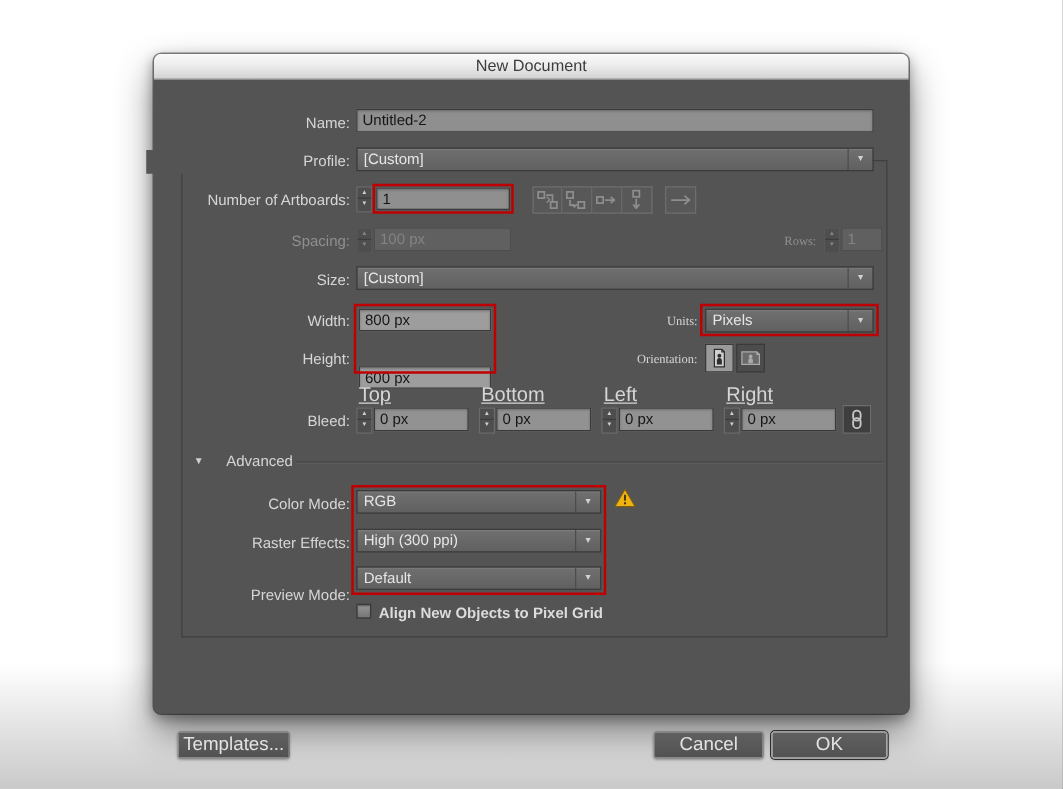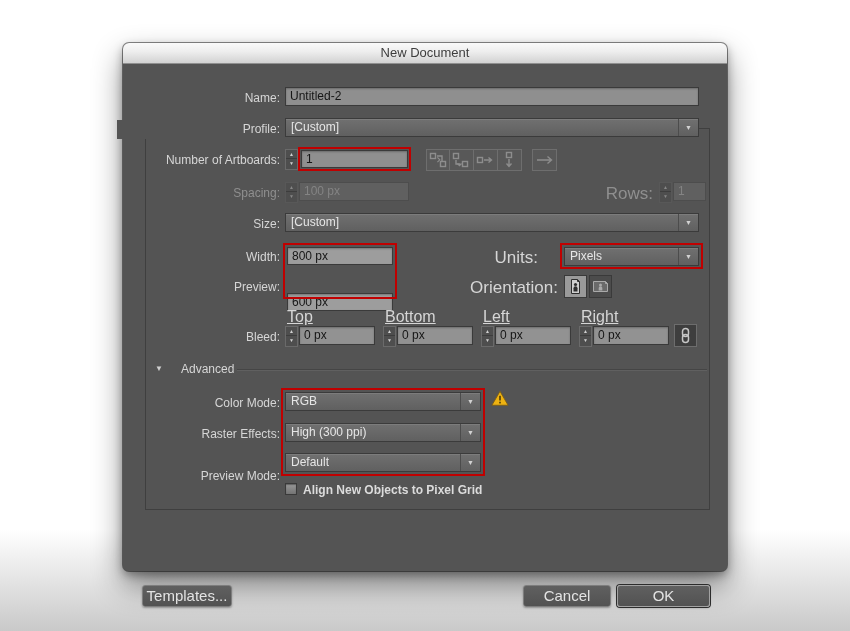--- a/index.html
+++ b/index.html
@@ -16,22 +16,22 @@
   }
   .titlebar {
     position:absolute; left:0; top:0; width:604px; height:21px;
     background:linear-gradient(180deg,#fafafa 0%,#ededed 45%,#d2d2d2 100%);
     border-bottom:1px solid #8f8f8f; border-radius:6px 6px 0 0;
     text-align:center; font-size:13px; line-height:20px; color:#3d3d3d;
   }
   .lbl { position:absolute; left:0; width:157px; text-align:right; font-size:12px;
          color:#d6d6d6; height:19px; line-height:19px; white-space:nowrap; }
   .lbl.dim { color:#8f8f8f; }
-  .lbl2 { position:absolute; width:90px; text-align:right; font-size:17px;
-          color:#d6d6d6; height:19px; line-height:19px; }
+  .lbl2 { position:absolute; width:90px; text-align:right; font-size:10px;
+          color:#d6d6d6; height:19px; line-height:19px;font-family:Liberation Serif, serif; }
   .field { position:absolute; height:19px; background:#929292; border:1px solid #3a3a3a;
            color:#161616; font-size:12px; line-height:17px; padding:0 4px;
            box-shadow:inset 0 1px 2px rgba(0,0,0,.25); overflow:hidden; white-space:nowrap; }
   .field.lt { background:#9d9d9d; }
   .field.off { background:#606060; color:#848484; border-color:#4d4d4d; box-shadow:none; }
   .drop { position:absolute; height:19px; background:linear-gradient(180deg,#707070,#606060);
           border:1px solid #3b3b3b; color:#e6e6e6; font-size:12px; line-height:17px;
           padding:0 22px 0 5px; box-shadow:inset 0 1px 0 rgba(255,255,255,.09);
           white-space:nowrap; overflow:hidden; }
   .drop .arr { position:absolute; right:0; top:0; width:20px; height:17px;
@@ -156,28 +156,28 @@
   <div class="field off" style="left:550px; top:139px; width:33px;">1</div>
 
   <div class="lbl" style="top:172px;">Size:</div>
   <div class="drop" style="left:162px; top:170px; width:414px;">
     <span>[Custom]</span>
     <span class="arr">▼</span>
   </div>
 
   <div class="lbl" style="top:205px;">Width:</div>
   <div class="field lt" style="left:164px; top:204px; width:106px; height:18px;">800 px</div>
-  <div class="lbl2" style="left:325px; top:205px;">Units:</div>
+  <div class="lbl2" style="left:345px; top:205px;">Units:</div>
   <div class="drop" style="left:441px; top:204px; width:135px;">
     <span>Pixels</span>
     <span class="arr">▼</span>
   </div>
   <div class="redbox" style="left:437px; top:200px; width:143px; height:26px;"></div>
 
-  <div class="lbl" style="top:235px;">Preview:</div>
+  <div class="lbl" style="top:235px;">Height:</div>
   <div class="field lt" style="left:164px; top:250px; width:106px; height:18px;">600 px</div>
   <div class="redbox" style="left:160px; top:200px; width:114px; height:56px;"></div>
   <div class="lbl2" style="left:345px; top:235px;">Orientation:</div>
   <div class="orient sel" style="left:441px; top:232px;">
     <svg width="21" height="21" viewBox="0 0 21 21">
       <path d="M6.5 3.5 h6 l2 2 v12 h-8 z" fill="#cfcfcf" stroke="#2e2e2e"></path>
       <path d="M12.5 3.5 v2 h2" fill="none" stroke="#2e2e2e"></path>
       <circle cx="10.5" cy="8.5" r="1.6" fill="#2e2e2e"></circle>
       <path d="M8.5 15.5 v-3.2 a2 2 0 0 1 4 0 v3.2" fill="#2e2e2e"></path>
     </svg>

